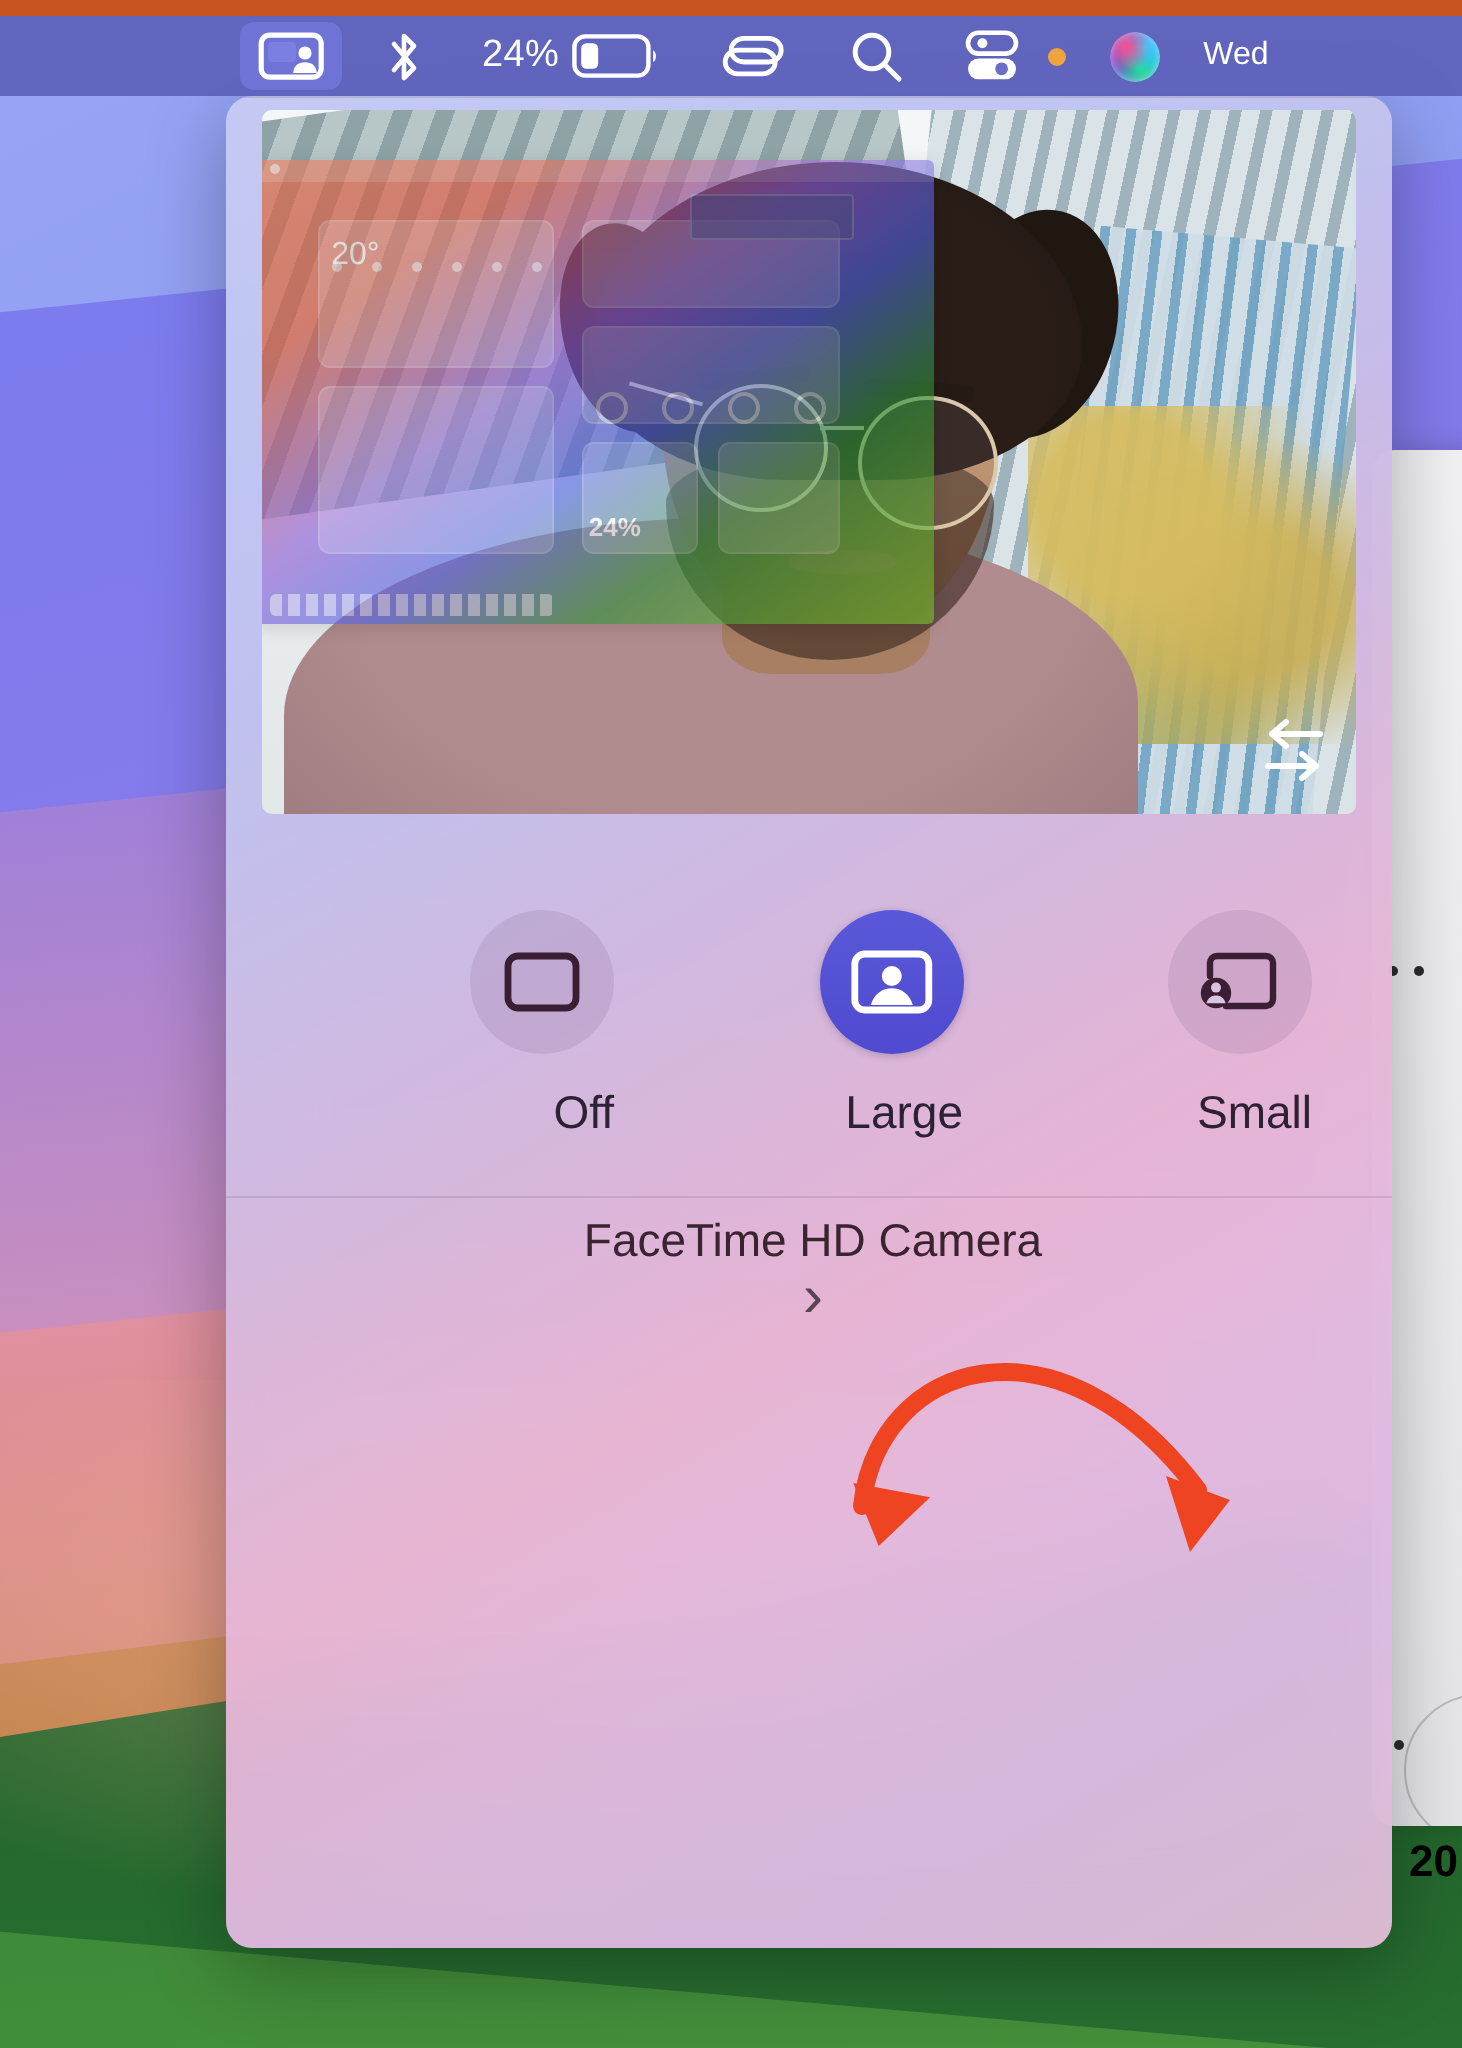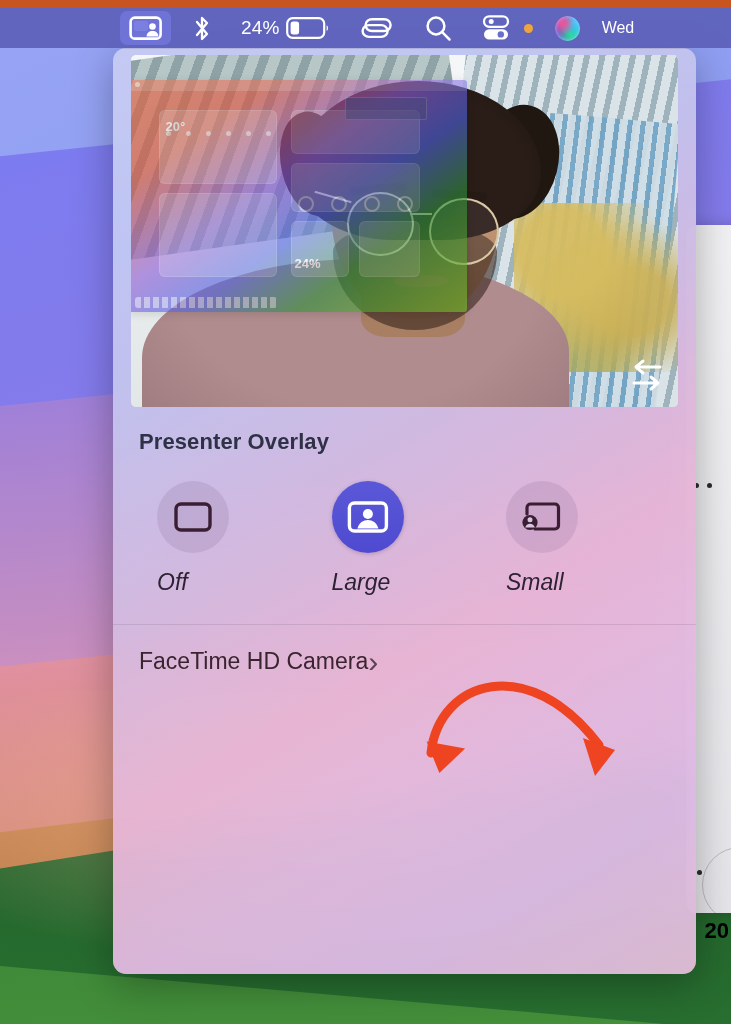--- a/index.html
+++ b/index.html
@@ -151,49 +151,49 @@
   .share .tb{position:absolute;left:0;top:0;width:100%;height:5%;background:rgba(255,255,255,.18);}
   .share .tbdot{position:absolute;left:2%;top:1.2%;width:5px;height:5px;border-radius:50%;background:rgba(255,255,255,.6);}
   .wdg{position:absolute;background:rgba(255,255,255,.20);border-radius:6px;
     box-shadow:inset 0 0 0 1px rgba(255,255,255,.14);}
   .w1{left:9%;top:13%;width:35%;height:32%;}
   .w2{left:48%;top:13%;width:38%;height:19%;}
   .w3{left:48%;top:36%;width:38%;height:21%;}
   .w4{left:9%;top:49%;width:35%;height:36%;}
   .w5{left:48%;top:61%;width:17%;height:24%;}
   .w6{left:68%;top:61%;width:18%;height:24%;}
-  .temp{position:absolute;left:11%;top:17%;color:rgba(255,255,255,.9);font-size:13px;font-weight:700;}
+  .temp{position:absolute;left:11%;top:17%;color:rgba(255,255,255,.9);font-size:16px;font-weight:400;}
   .pct{position:absolute;left:49%;top:76%;color:rgba(255,255,255,.95);font-size:13px;font-weight:700;}
   .dots-row{position:absolute;left:11%;top:22%;width:31%;display:flex;justify-content:space-between;}
   .dots-row i{width:5px;height:5px;border-radius:50%;background:rgba(255,255,255,.55);display:block;}
   .rings{position:absolute;left:50%;top:50%;width:34%;display:flex;justify-content:space-between;}
   .rings i{width:12px;height:12px;border-radius:50%;border:2px solid rgba(255,255,255,.55);display:block;}
   .dock{position:absolute;left:2%;bottom:1.5%;width:42%;height:5%;
     background:repeating-linear-gradient(90deg,rgba(255,255,255,.5) 0 6px, rgba(255,255,255,0) 6px 9px);
     border-radius:3px;}
   .minwin{position:absolute;left:64%;top:7.5%;width:24%;height:10%;
     background:rgba(90,98,180,.55);border-radius:2px;box-shadow:inset 0 0 0 1px rgba(255,255,255,.25);}
   .swapicon{position:absolute;right:10px;bottom:12px;width:42px;height:40px;}
 
   
   #presenter-sec{padding:22px 26px 10px 26px;position:relative;}
   #opts{display:flex;align-items:flex-start;justify-content:space-between;margin-top:26px;padding:0 14px 0 18px;}
-  .opt{width:150px;display:flex;flex-direction:column;align-items:flex-start;cursor:pointer;font-style:italic;}
+  .opt{width:150px;display:flex;flex-direction:column;align-items:flex-end;cursor:pointer;}
   .opt-circle{width:72px;height:72px;border-radius:50%;display:flex;align-items:center;justify-content:center;
     background:rgba(120,90,130,.16);}
   .opt-circle.sel{background:linear-gradient(180deg,#5a58d8,#4f4ad0);
     box-shadow:0 1px 4px rgba(0,0,0,.2);}
   .opt-label{margin-top:16px;font-size:23px;color:#2d2233;font-weight:500;}
 
   
   #arrow-anno{position:absolute;left:0;top:0;width:583px;height:926px;pointer-events:none;z-index:35;}
 
   
-  #footer{display:flex;align-items:center;justify-content:flex-start;
-    height:73px;padding:0 22px 0 26px;}
+  #footer{display:flex;align-items:center;justify-content:center;
+    height:73px;padding:0 22px 0 26px;flex-direction:column;}
   .foot-label{font-size:23px;color:#3a2430;}
   .chev{font-size:30px;color:#5a4355;line-height:1;}
 </style>
 </head>
 <body>
 
 <div id="desktop">
   <div class="wp-band wp-b1"></div>
   <div class="wp-band wp-b2"></div>
   <div class="wp-band wp-b3"></div>
@@ -346,21 +346,20 @@
       </div>
 
       <svg class="swapicon" viewBox="0 0 42 40">
         <path d="M34 12H10m0 0l7-6m-7 6l7 6" fill="none" stroke="#fff" stroke-width="3" stroke-linecap="round" stroke-linejoin="round"></path>
         <path d="M8 28h24m0 0l-7-6m7 6l-7 6" fill="none" stroke="#fff" stroke-width="3" stroke-linecap="round" stroke-linejoin="round"></path>
       </svg>
     </div>
   </div>
 
   <div id="presenter-sec" class="pop-row">
-    <div class="sec-title">Presenter Overlay</div>
 
     <div id="opts">
 
       <div class="opt">
         <div class="opt-circle">
           <svg width="40" height="32" viewBox="0 0 40 32" aria-hidden="true">
             <rect x="3" y="3" width="34" height="26" rx="5" fill="none" stroke="#3a1f34" stroke-width="3.4"></rect>
           </svg>
         </div>
         <div class="opt-label">Off</div>

